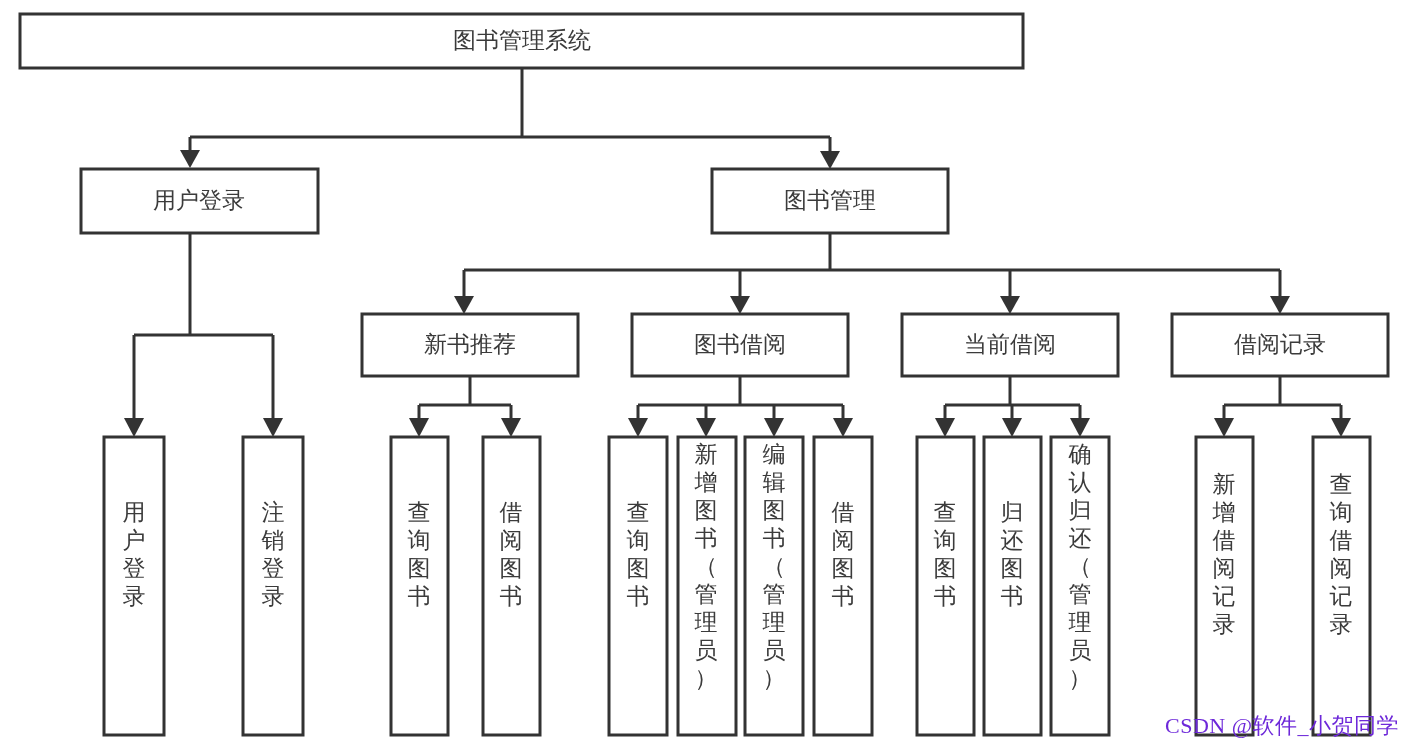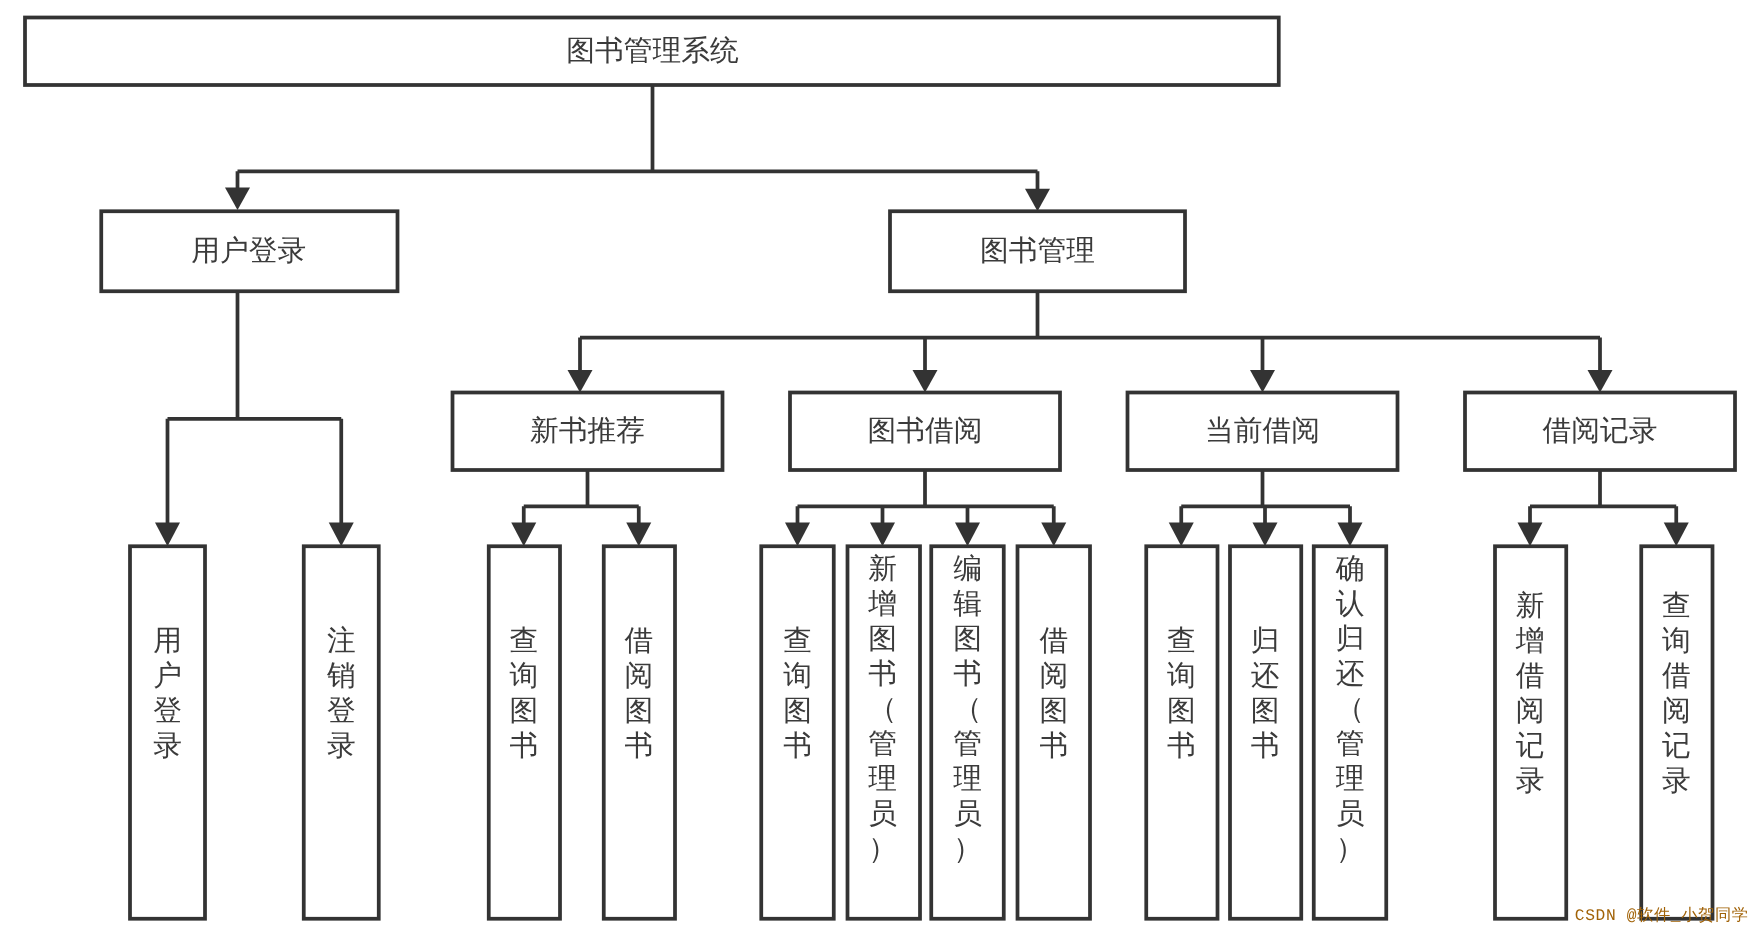--- a/index.html
+++ b/index.html
@@ -49,23 +49,23 @@
     fill: none;
   }
   .arrow-head {
     fill: #333333;
     stroke: none;
   }
   .watermark {
     position: absolute;
     right: 6px;
     bottom: 6px;
-    font-family: Liberation Mono, monospace;
-    font-size: 13px;
-    color: #a16207;
+    font-family: Liberation Serif, serif;
+    font-size: 22px;
+    color: #6d28d9;
     letter-spacing: 0.5px;
     white-space: nowrap;
     pointer-events: none;
   }
 </style>
 </head>
 <body>
 
 <div id="diagram-root">
   <svg class="flow" viewBox="0 0 1405 747" xmlns="http://www.w3.org/2000/svg">

